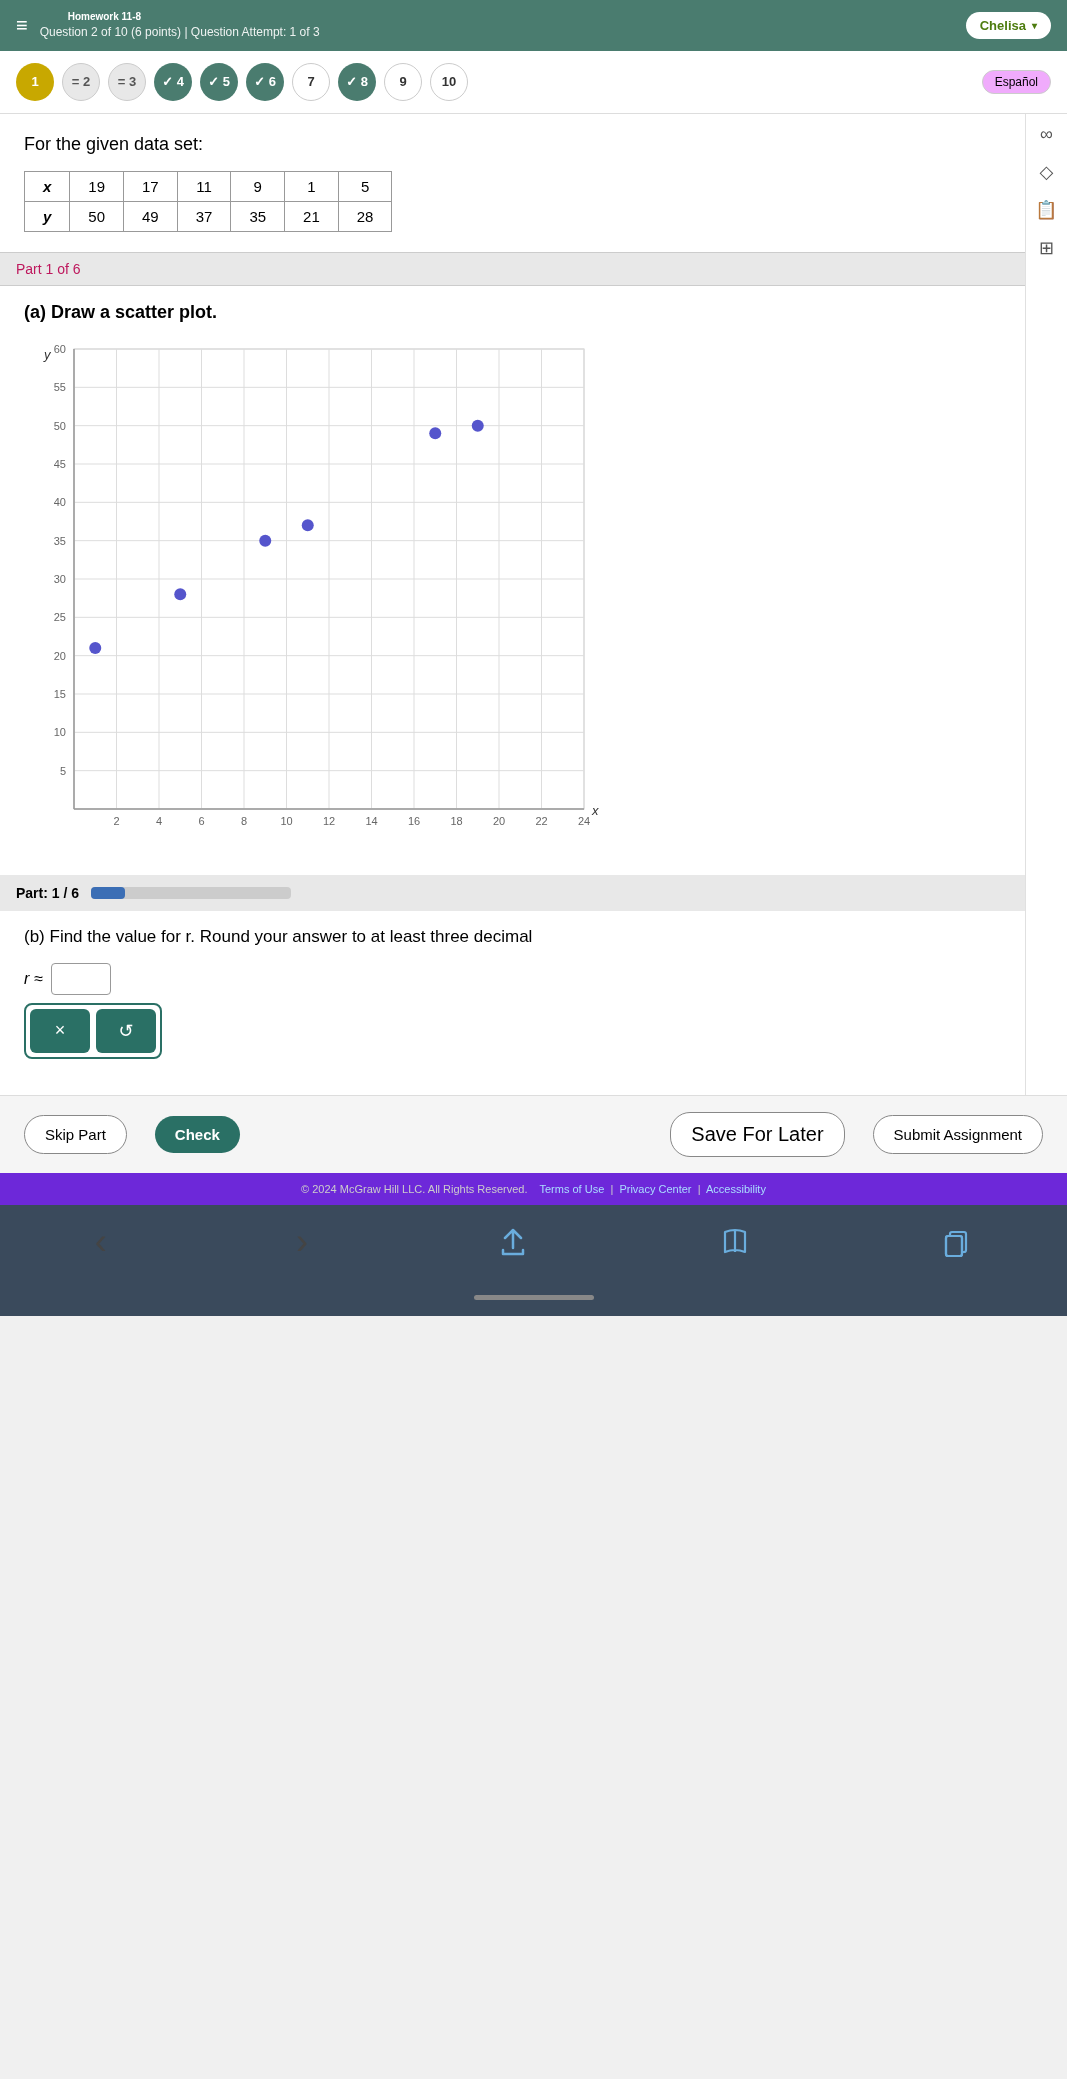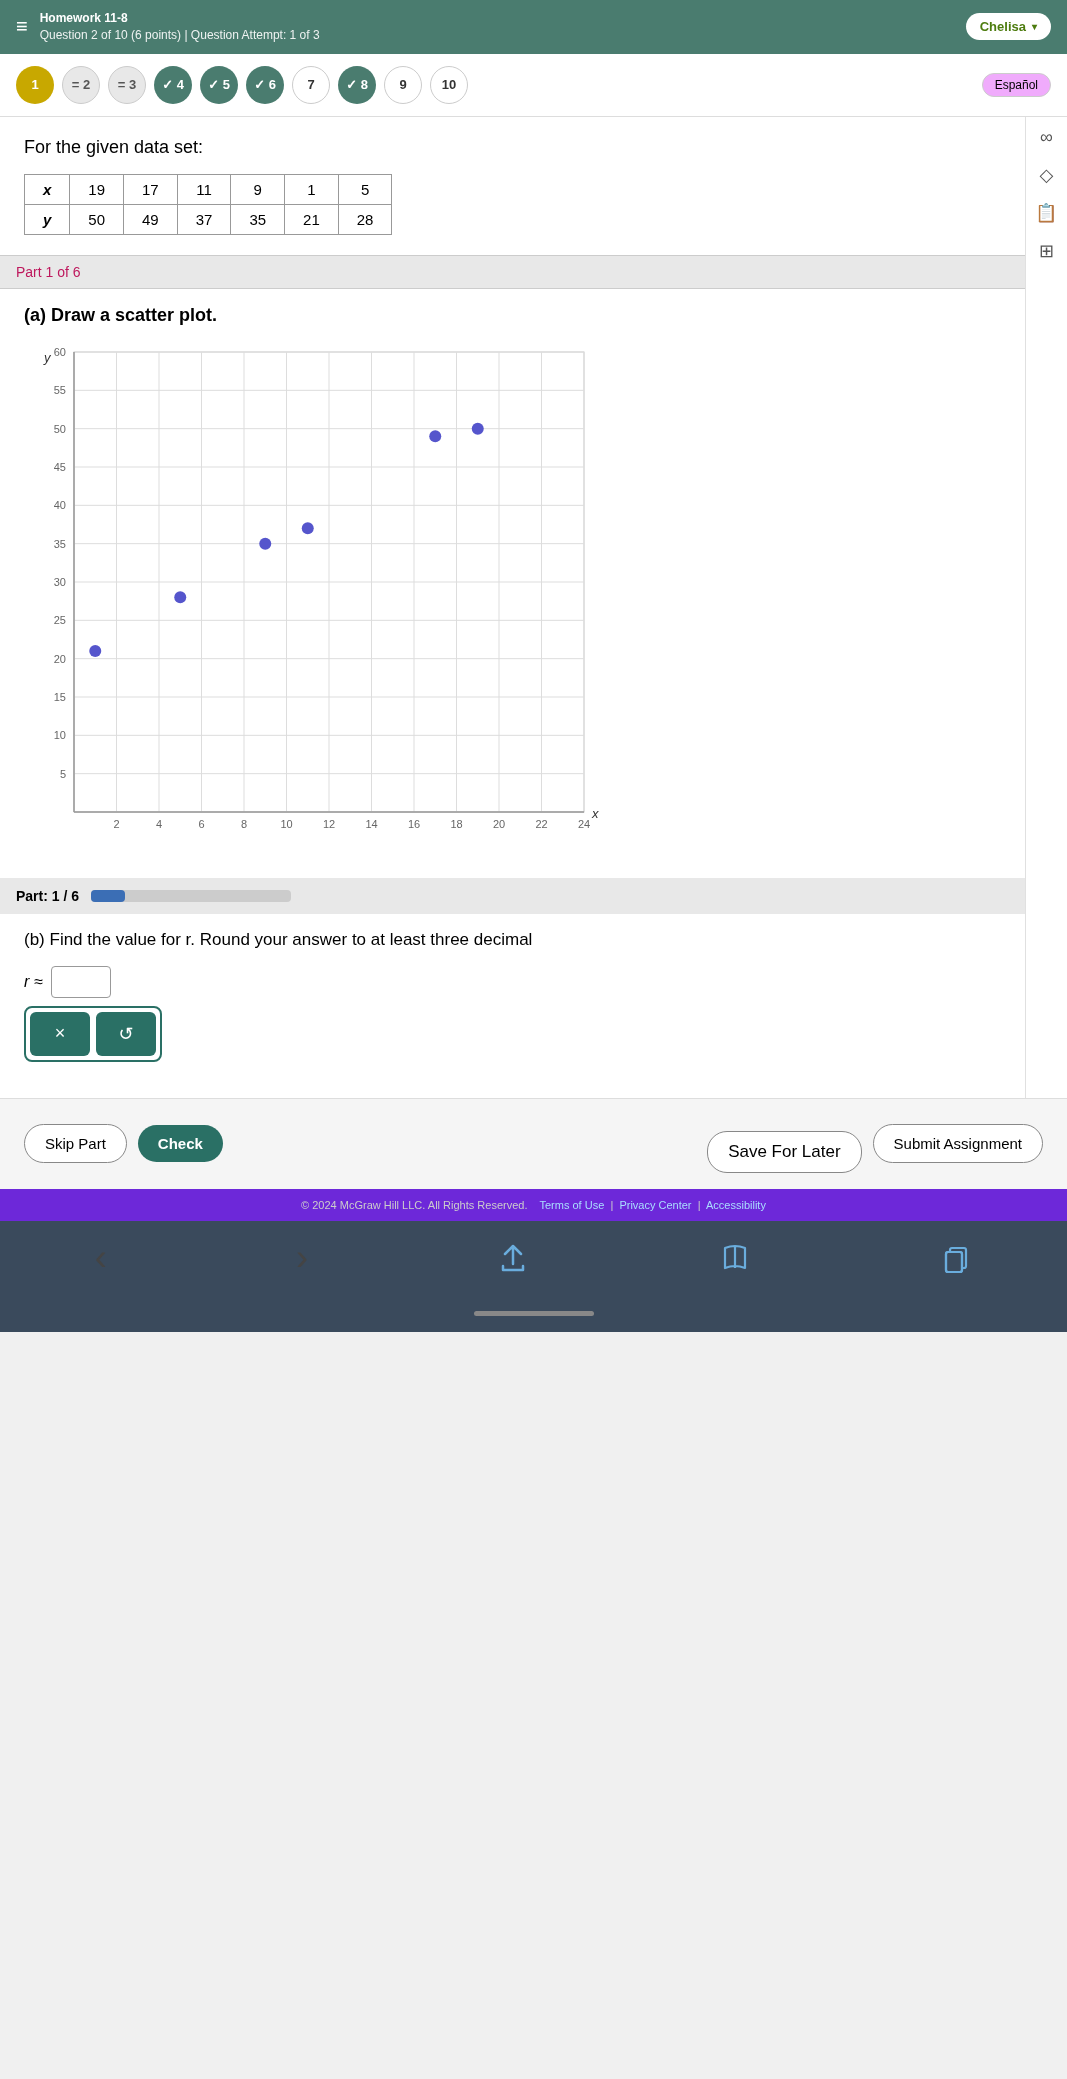--- a/index.html
+++ b/index.html
@@ -10,21 +10,21 @@
       background: #4a7c6f;
       color: white;
       padding: 10px 16px;
       display: flex;
       align-items: center;
       justify-content: space-between;
     }
     .header-left { display: flex; align-items: center; gap: 12px; }
     .hamburger { font-size: 20px; cursor: pointer; }
     .header-title { font-size: 13px; line-height: 1.4; }
-    .header-title .title-main { font-weight: 600; font-size: 12px; }
+    .header-title .title-main { font-weight: 600; font-size: 10px; margin-left: 28px; }
     .header-title .title-sub { font-size: 12px; opacity: 0.9; }
     .user-btn {
       background: white; color: #4d7c0f; border: none; border-radius: 20px;
       padding: 6px 14px; font-size: 13px; font-weight: 600; cursor: pointer;
       display: flex; align-items: center; gap: 6px;
     }
     .chevron-down { font-size: 10px; }
 
     
     .nav-bar {
@@ -104,33 +104,33 @@
     }
     .btn-action {
       background: #2a7065; color: white; border: none; border-radius: 6px;
       width: 60px; height: 44px; font-size: 18px; cursor: pointer;
       display: flex; align-items: center; justify-content: center;
     }
 
     
     .bottom-bar {
       background: #f5f5f5; border-top: 1px solid #ddd;
-      padding: 16px 24px; display: flex; align-items: center; gap: 11px;
+      padding: 16px 24px; display: flex; align-items: center; gap: 28px;
     }
     .btn-skip {
       background: white; border: 1.5px solid #888; border-radius: 20px;
       padding: 10px 20px; font-size: 15px; cursor: pointer;
     }
     .btn-check {
       background: #2a7065; color: white; border: none; border-radius: 20px;
       padding: 10px 20px; font-size: 15px; cursor: pointer; font-weight: 600;
     }
     .btn-save {
       background: white; border: 1.5px solid #888; border-radius: 20px;
-      padding: 10px 20px; font-size: 17px; cursor: pointer; margin-left: auto; margin-top: 16px;
+      padding: 10px 20px; font-size: 20px; cursor: pointer; margin-left: auto;
     }
     .btn-submit {
       background: white; border: 1.5px solid #888; border-radius: 20px;
       padding: 10px 20px; font-size: 15px; cursor: pointer;
     }
 
     
     .footer {
       background: #6d28d9; color: #ccc;
       text-align: center; padding: 10px; font-size: 11px;

